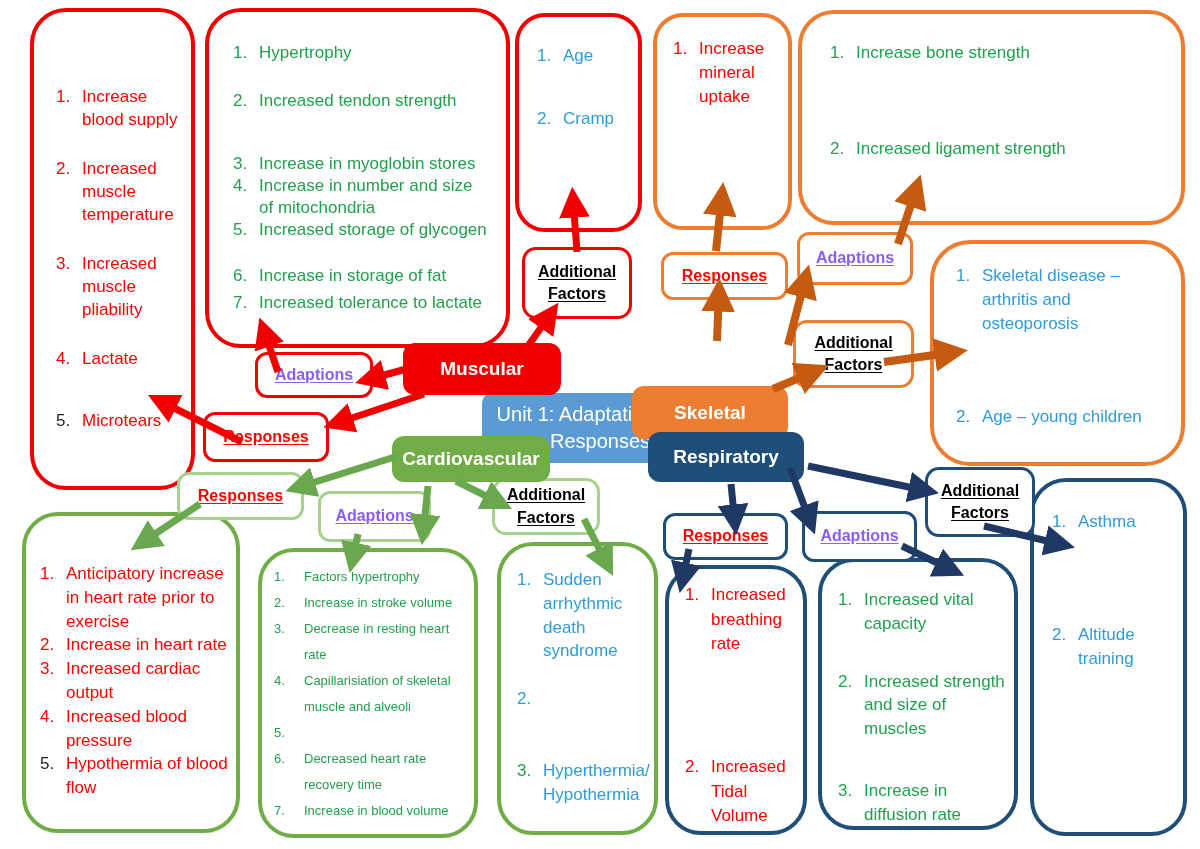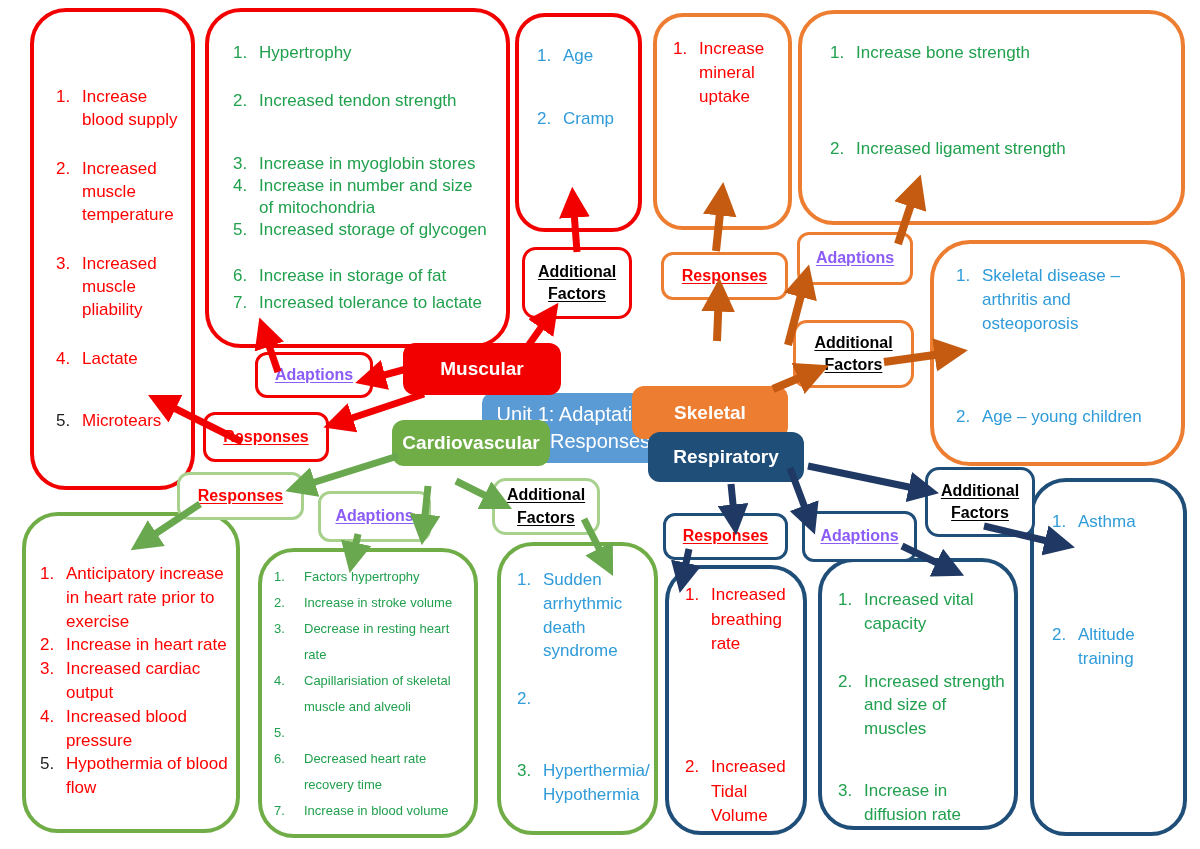--- a/index.html
+++ b/index.html
@@ -48,21 +48,21 @@
 </style>
 </head>
 <body>
 
 <div id="canvas">
 
   <div id="center-title">Unit 1: Adaptations and Responses</div>
 
   <div class="node" style="left:403px;top:343px;width:158px;height:52px;background:#f20000;">Muscular</div>
   <div class="node" style="left:632px;top:342px;width:156px;height:53px;background:#ed7d31;margin-top:44px;">Skeletal</div>
-  <div class="node" style="left:392px;top:420px;width:158px;height:46px;background:#70ad47;">Cardiovascular</div>
+  <div class="node" style="left:392px;top:436px;width:158px;height:46px;background:#70ad47;">Cardiovascular</div>
   <div class="node" style="left:648px;top:432px;width:156px;height:50px;background:#1f4e79;">Respiratory</div>
 
   <div class="panel b-red t-red" style="left:30px;top:8px;width:165px;height:482px;font-size:17px;line-height:1.35;
        padding:74px 10px 0 22px;">
     <div class="li">
         <span class="num">1.</span>
         <span class="txt">Increase blood supply</span>
       </div>
     <div class="li" style="margin-top:26px;">
         <span class="num">2.</span>

